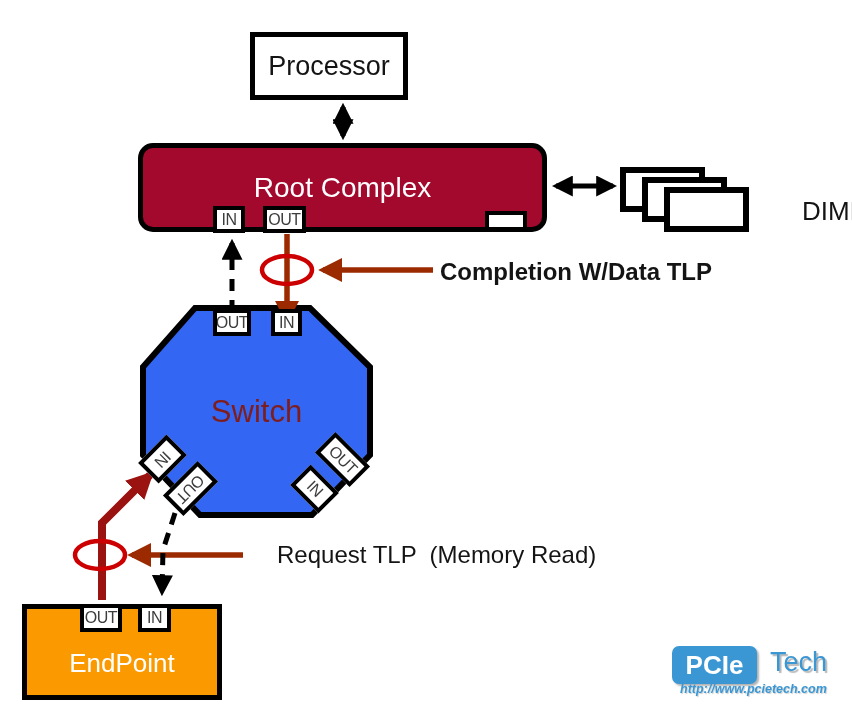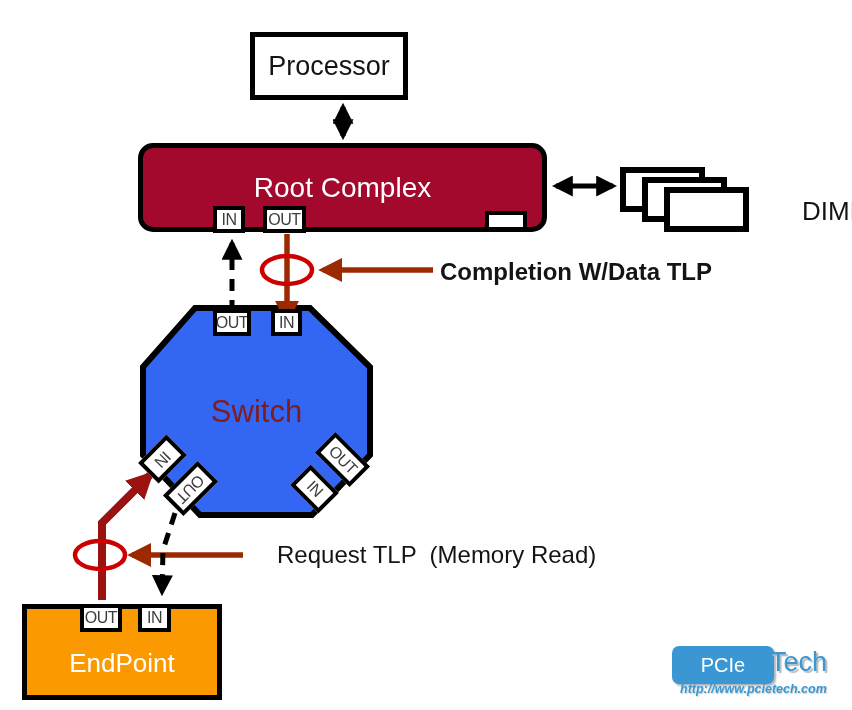--- a/index.html
+++ b/index.html
@@ -26,23 +26,23 @@
         display:flex;align-items:center;justify-content:center;overflow:hidden;
         letter-spacing:-0.5px;line-height:1;}
   .rot45{transform:rotate(45deg);}
   .rotm45{transform:rotate(-45deg);}
   .vtext{transform:rotate(90deg);display:inline-block;}
 
   .dimm-rect{background:#fff;border:6px solid #000;}
   .plainlabel{color:#141414;font-size:24px;white-space:pre;}
   .dimmlabel{color:#141414;font-size:26px;}
 
-  .logo-badge{left:672px;top:646px;width:102px;height:38px;border-radius:7px;
-              background:var(--logo-blue,#3A97D4);color:#fff;font-weight:normal;
-              font-size:20px;display:flex;align-items:center;justify-content:center;
+  .logo-badge{left:672px;top:646px;width:85px;height:38px;border-radius:7px;
+              background:var(--logo-blue,#3A97D4);color:#fff;font-weight:bold;
+              font-size:26px;display:flex;align-items:center;justify-content:center;
               box-shadow:2px 2px 2px rgba(0,0,0,.3);}
   .logo-tech{left:758px;top:647px;font-weight:normal;font-size:27px;
              color:var(--logo-blue,#3A97D4);text-shadow:2px 2px 1px #b9b9b9;margin-left:12px;}
   .logo-url{left:680px;top:682px;width:150px;font-weight:bold;font-style:italic;
             font-size:12.5px;color:var(--logo-blue,#3A97D4);text-shadow:1px 1px 1px #cfcfcf;}
 </style>
 </head>
 <body>
 
 <div class="stage">

